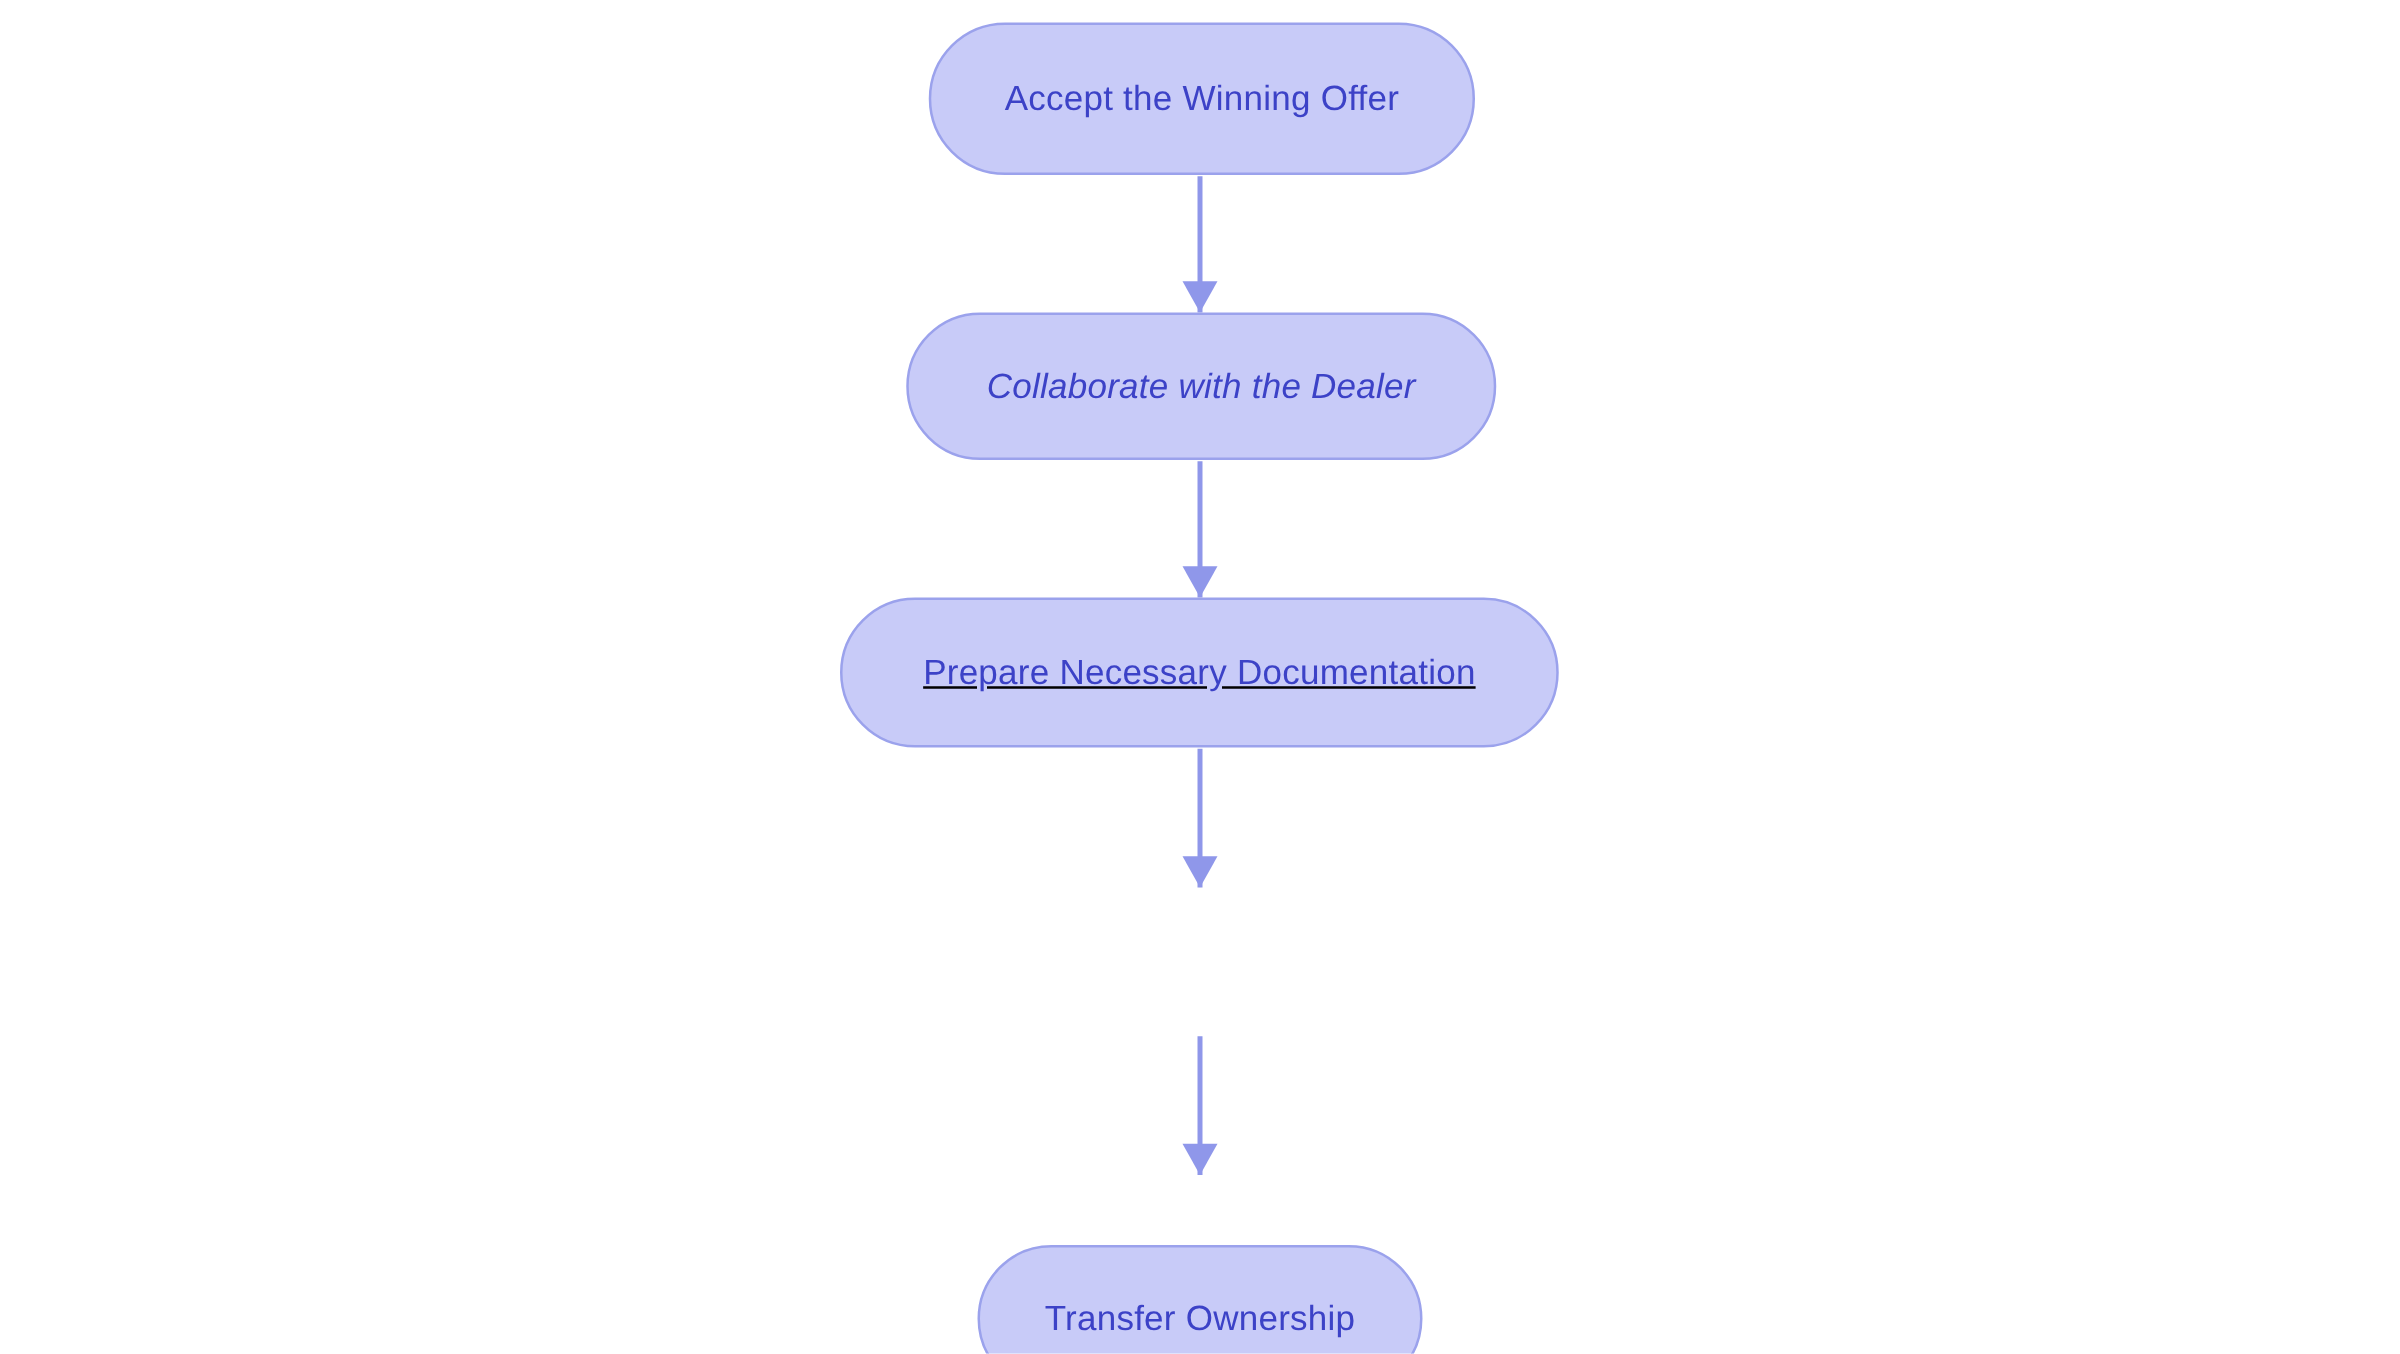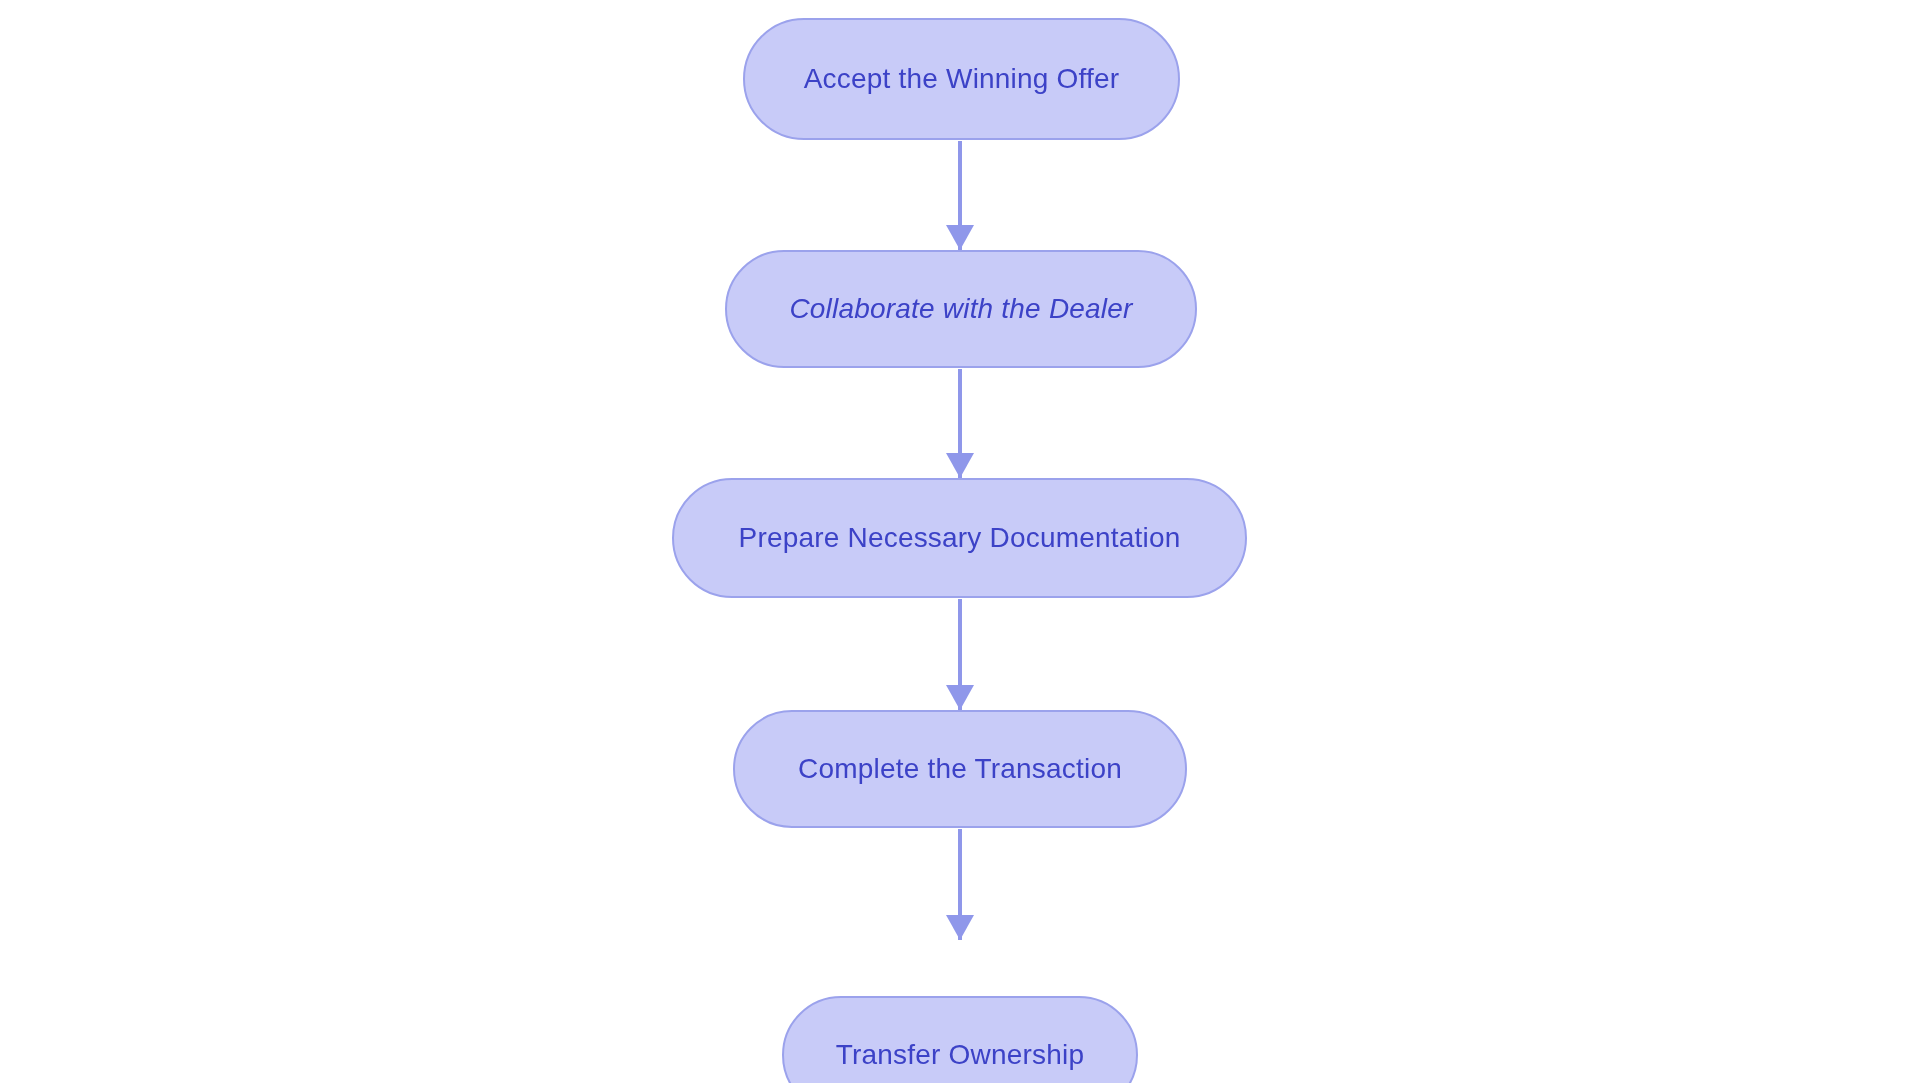--- a/index.html
+++ b/index.html
@@ -32,21 +32,21 @@
   }
   .node-label {
     color: var(--node-text);
     font-size: 28px;
     letter-spacing: 0.2px;
     white-space: nowrap;
     text-align: center;
   }
   .node-1 { left: 743px; top: 18px;  width: 437px; height: 122px; }
   .node-2 { left: 725px; top: 250px; width: 472px; height: 118px; font-style: italic; }
-  .node-3 { left: 672px; top: 478px; width: 575px; height: 120px; }
+  .node-3 { left: 672px; top: 478px; width: 575px; height: 120px; text-decoration: underline; }
   .node-4 { left: 733px; top: 710px; width: 454px; height: 118px; }
   .node-5 { left: 782px; top: 996px; width: 356px; height: 118px; }
 
   .arrow {
     position: absolute;
     left: 958px;
     width: 4px;
     background: var(--arrow);
   }
   .arrow::after {
@@ -82,23 +82,20 @@
   </div>
 
   <div class="arrow arrow-2"></div>
 
   <div class="node node-3">
     <span class="node-label">Prepare Necessary Documentation</span>
   </div>
 
   <div class="arrow arrow-3"></div>
 
-  <div class="node node-4">
-    <span class="node-label">Complete the Transaction</span>
-  </div>
 
   <div class="arrow arrow-4"></div>
 
   <div class="node node-5">
     <span class="node-label">Transfer Ownership</span>
   </div>
 
 </div>
 
 </body></html>

